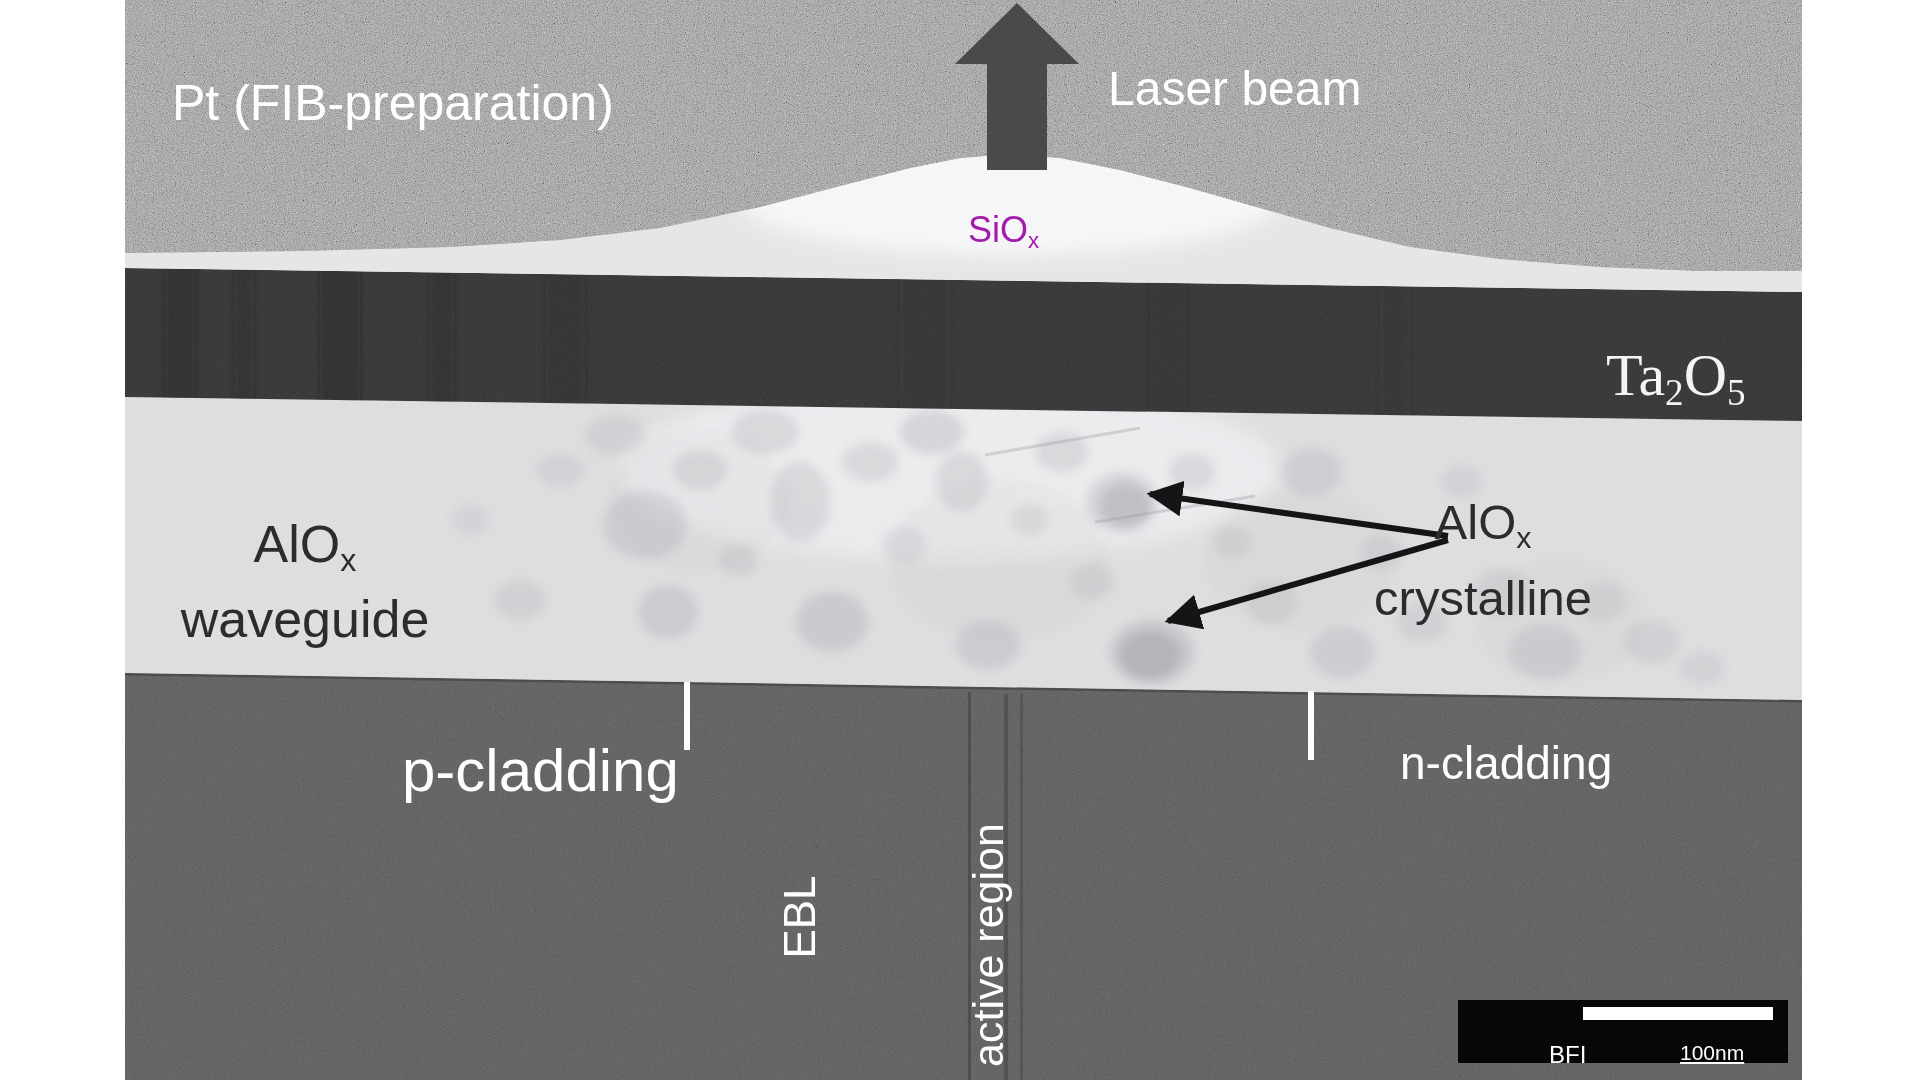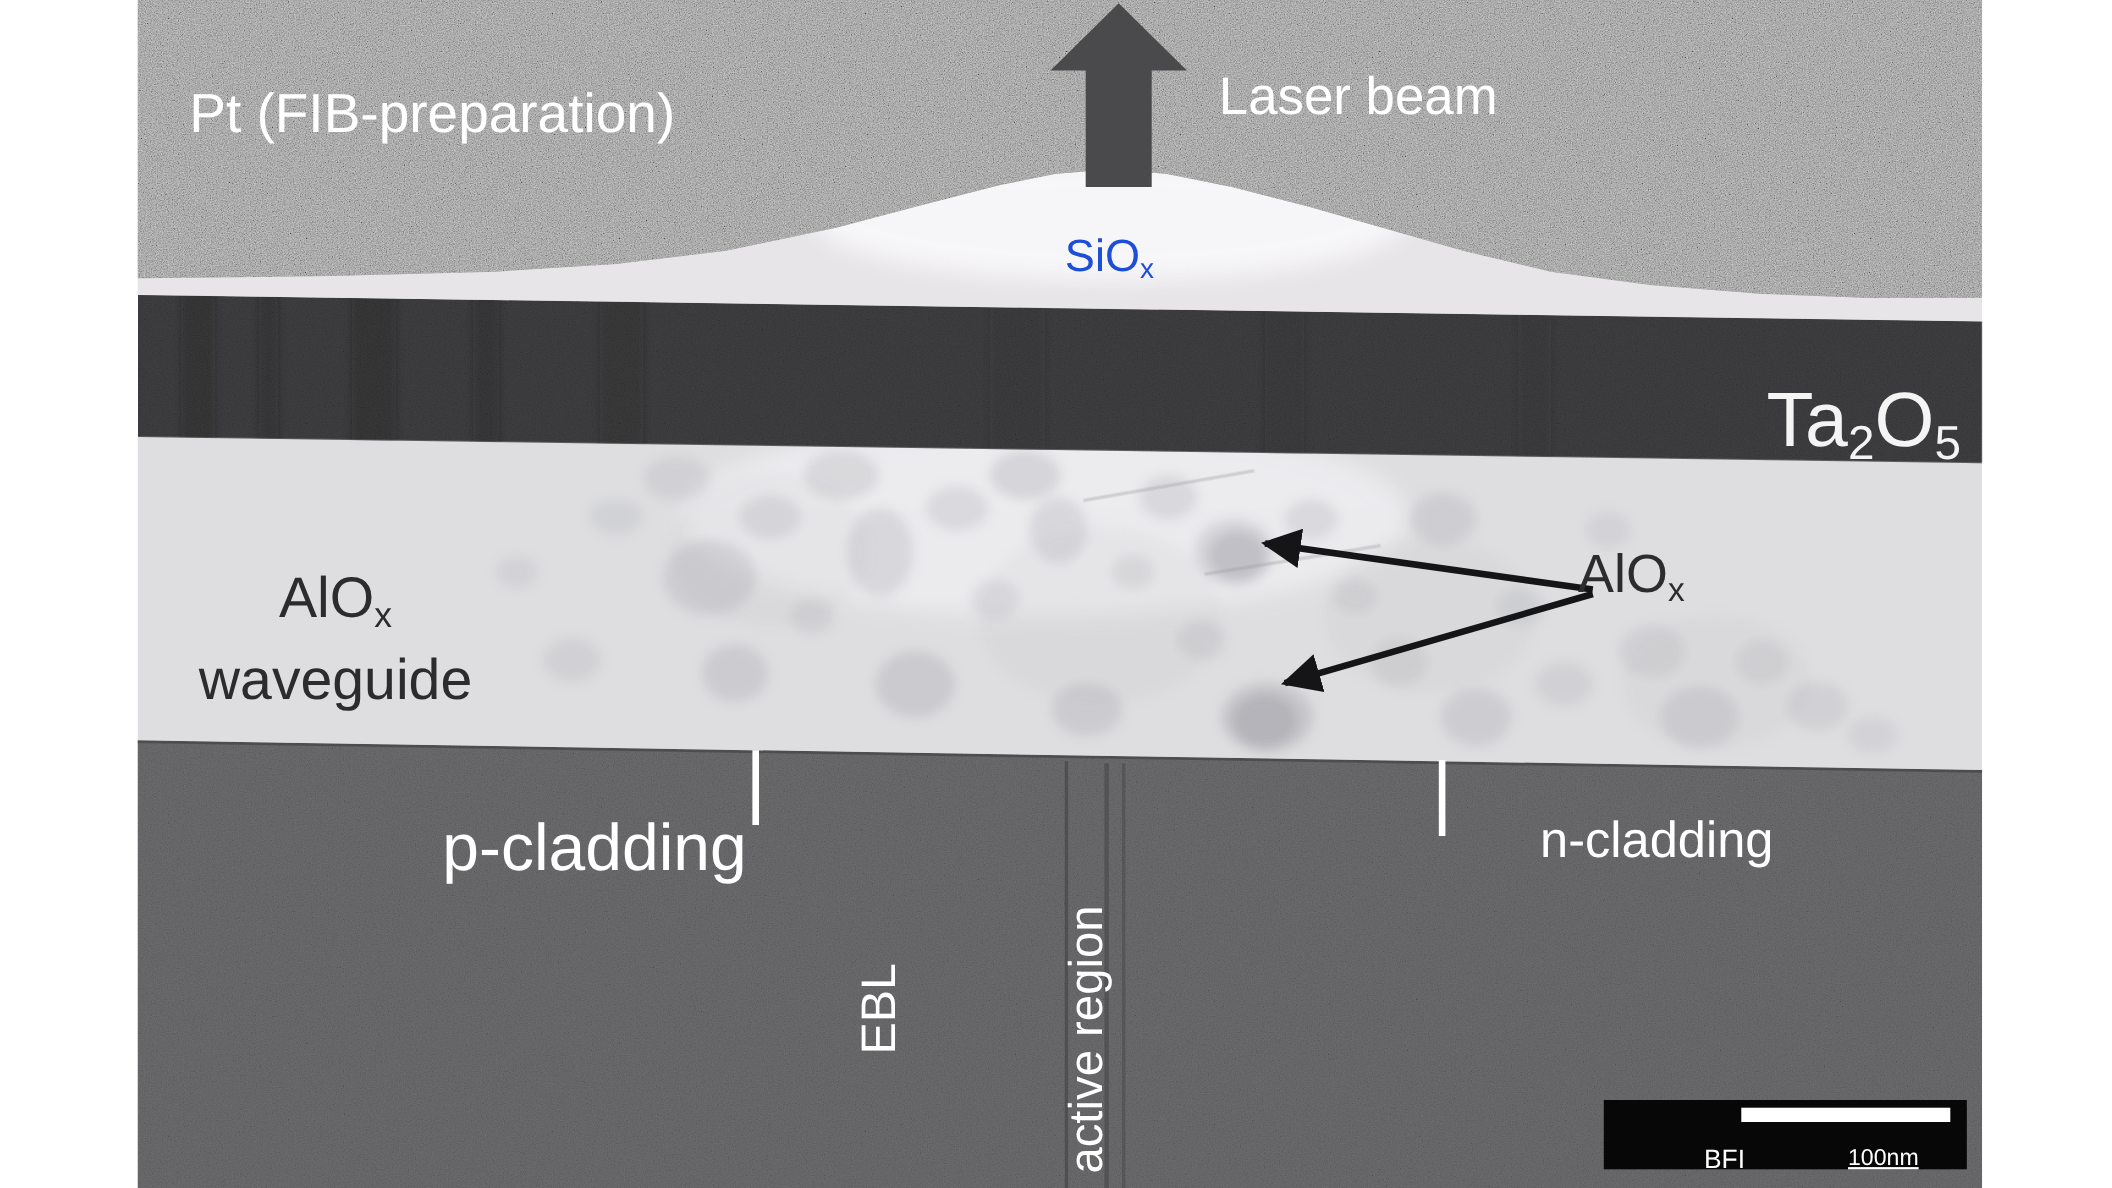--- a/index.html
+++ b/index.html
@@ -8,22 +8,22 @@
     font-family:"Liberation Sans","DejaVu Sans",sans-serif;
   }
   .stage svg{position:absolute;left:0;top:0;}
   .labels{position:absolute;left:0;top:16px;width:1640px;height:1080px;pointer-events:none;border-radius:15px;}
   .lab{position:absolute;white-space:nowrap;}
   .light{color:#ffffff;}
   .dark{color:#2c2c2e;}
   .sub{font-size:0.62em;vertical-align:-0.28em;}
   .pt-label{left:172px;top:58px;font-size:50px;}
   .laser-label{left:1108px;top:44px;font-size:48px;line-height:58px;text-align:right;}
-  .siox-label{left:968px;top:193px;font-size:41px;color:#1d4ed8;text-align:center;}
-  .ta2o5-label{left:1606px;top:325px;font-size:70px;color:#f4f4f4;}
+  .siox-label{left:968px;top:193px;font-size:36px;color:#a21caf;text-align:center;}
+  .ta2o5-label{left:1606px;top:325px;font-size:60px;color:#f4f4f4;font-family:Liberation Serif, serif;}
   .alox-amorphous{left:140px;top:499px;width:330px;text-align:center;font-size:52px;line-height:59px;}
   .alox-crystalline{left:1318px;top:476px;width:330px;text-align:center;font-size:49px;line-height:61px;}
   .p-cladding{left:402px;top:720px;font-size:60px;}
   .waveguide{left:900px;top:725px;font-size:46px;}
   .n-cladding{left:1400px;top:720px;font-size:46px;}
   .rot{transform:translate(-50%,-50%) rotate(-90deg);}
   .ebl{left:800px;top:901px;font-size:44px;}
   .active-region{left:988px;top:929px;font-size:43px;}
   .bfi{left:1549px;top:1025px;font-size:24px;}
   .nm{left:1680px;top:1025px;font-size:21px;text-decoration:underline;}
@@ -185,20 +185,21 @@
 
     <div class="lab ta2o5-label"><span>Ta</span><span class="sub">2</span><span>O</span><span class="sub">5</span></div>
 
     <div class="lab dark alox-amorphous">
       <div><span>AlO</span><span class="sub">x</span></div>
       <div>waveguide</div>
     </div>
 
     <div class="lab dark alox-crystalline">
       <div><span>AlO</span><span class="sub">x</span></div>
+      <div>crystalline</div>
     </div>
 
     <div class="lab light p-cladding">p-cladding</div>
     <div class="lab light n-cladding">n-cladding</div>
 
     <div class="lab light rot ebl">EBL</div>
     <div class="lab light rot active-region">active region</div>
 
     <div class="lab light bfi">BFI</div>
     <div class="lab light nm">100nm</div>

